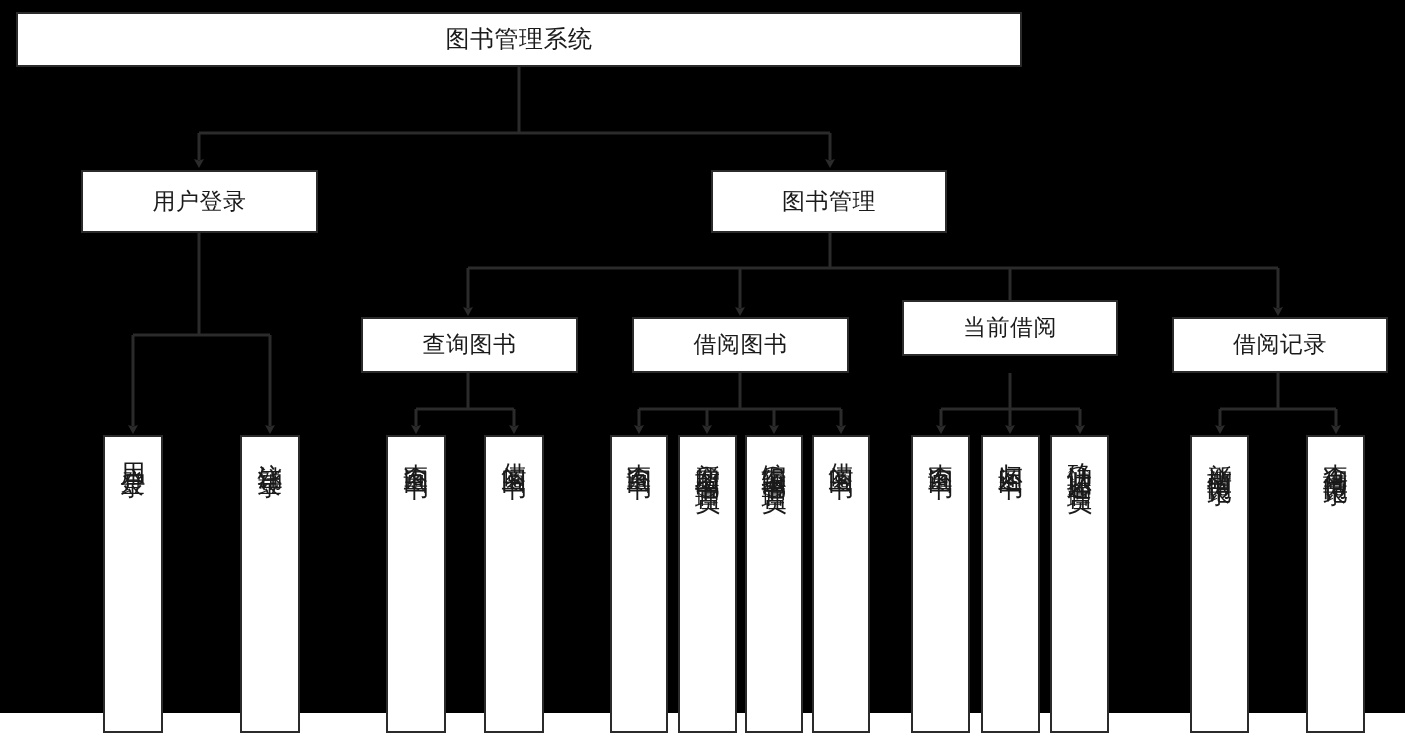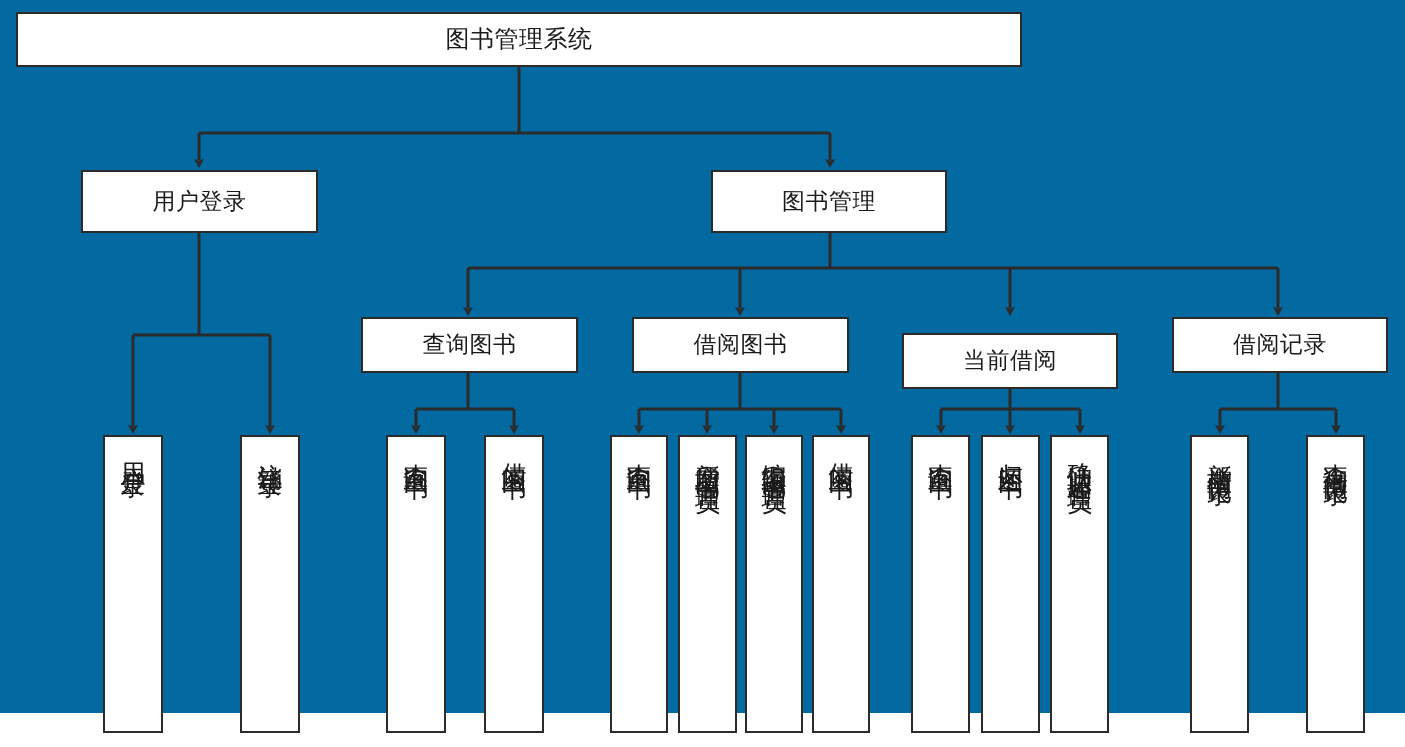--- a/index.html
+++ b/index.html
@@ -11,21 +11,21 @@
     width: 1405px;
     height: 747px;
     font-family: "Liberation Sans", "DejaVu Sans", sans-serif;
     overflow: hidden;
     position: relative;
   }
   #diagram-root {
     position: relative;
     width: 1405px;
     height: 713px;
-    background: #0369a1;
+    background: #000000;
   }
   svg.connectors {
     position: absolute;
     left: 0;
     top: 0;
     width: 1405px;
     height: 747px;
     pointer-events: none;
   }
   .node {
@@ -150,21 +150,21 @@
   <div class="node horizontal" style="left:711px; top:170px; width:236px; height:63px;">
     <span class="label">图书管理</span>
   </div>
 
   <div class="node horizontal" style="left:361px; top:317px; width:217px; height:56px;">
     <span class="label">查询图书</span>
   </div>
   <div class="node horizontal" style="left:632px; top:317px; width:217px; height:56px;">
     <span class="label">借阅图书</span>
   </div>
-  <div class="node horizontal" style="left:902px; top:333px; width:216px; height:56px;">
+  <div class="node horizontal" style="left:902px; top:300px; width:216px; height:56px;">
     <span class="label">当前借阅</span>
   </div>
   <div class="node horizontal" style="left:1172px; top:317px; width:216px; height:56px;">
     <span class="label">借阅记录</span>
   </div>
 
   <div class="node vertical" style="left:103px; top:435px; width:60px; height:298px;">
     <span class="label">用户登录</span>
   </div>
   <div class="node vertical" style="left:240px; top:435px; width:60px; height:298px;">

